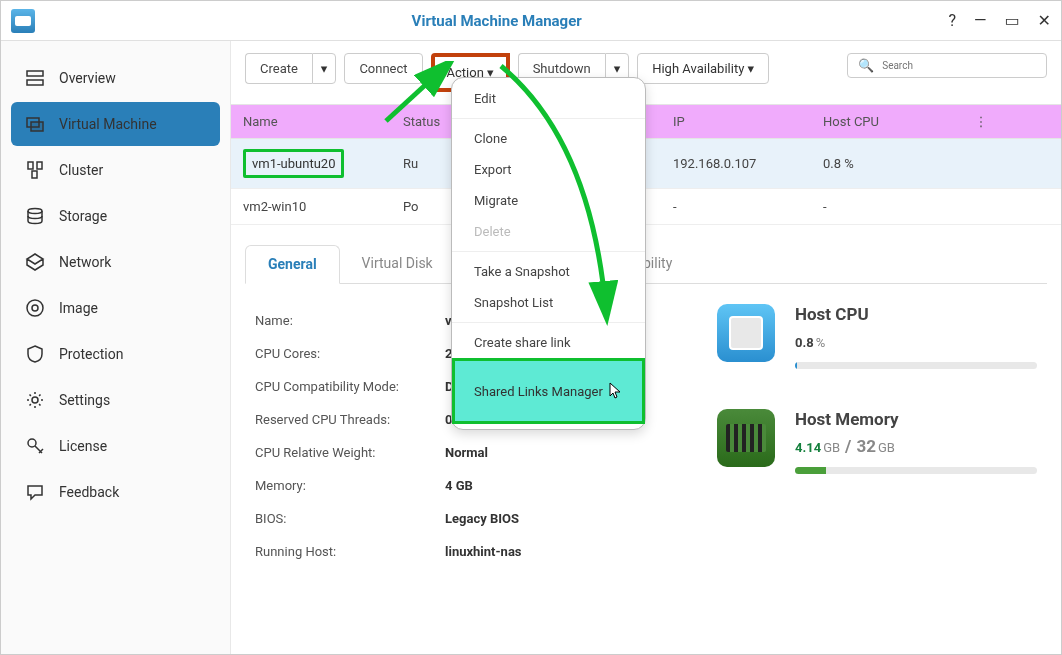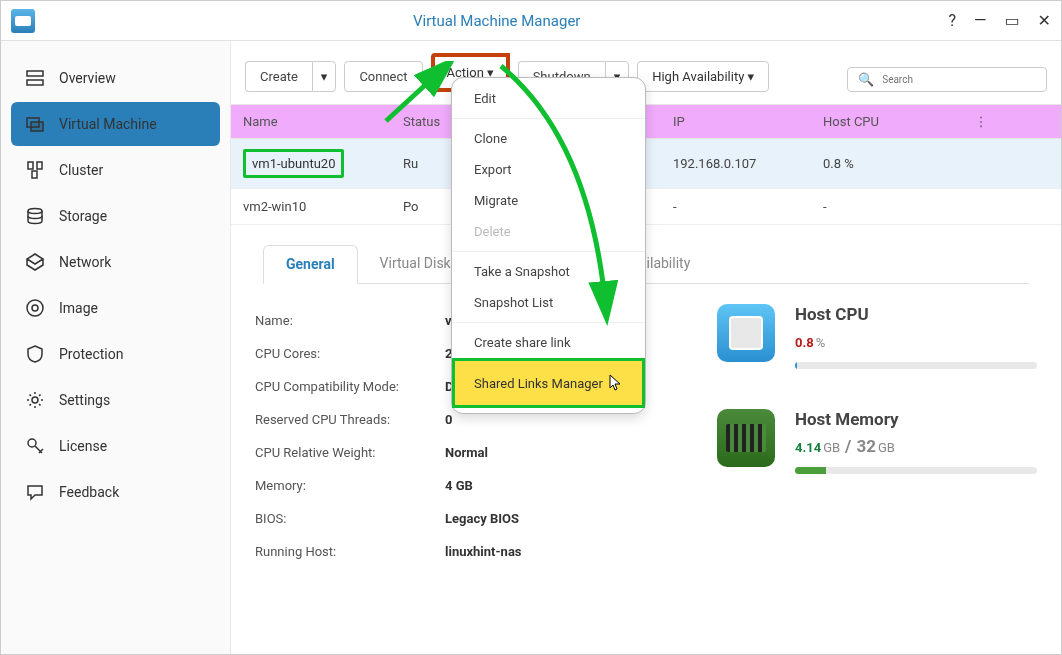--- a/index.html
+++ b/index.html
@@ -1,32 +1,32 @@
 <!DOCTYPE html>
 <html><head>
 <meta charset="utf-8">
 <style>
 *{box-sizing:border-box;margin:0;padding:0;font-family:-apple-system,BlinkMacSystemFont,"Segoe UI",Roboto,Arial,sans-serif;font-size:13px;color:#333}
 body{background:#fff}
 .window{width:1062px;height:655px;border:1px solid #ccc;display:flex;flex-direction:column;position:relative;overflow:hidden}
 .titlebar{height:40px;display:flex;align-items:center;padding:0 10px;border-bottom:1px solid #e0e0e0}
 .app-icon{width:24px;height:24px;background:linear-gradient(#5bb5e8,#2a7fb8);border-radius:3px;margin-right:10px;display:flex;align-items:center;justify-content:center;position:relative}
 .app-icon::before{content:"";width:16px;height:10px;background:#fff;border-radius:2px}
-.title{flex:1;text-align:center;font-weight:normal;color:#2a7fb8;font-size:15px}
+.title{flex:1;text-align:center;font-weight:bold;color:#2a7fb8;font-size:15px}
 .win-controls{display:flex;gap:18px;color:#999}
 .win-btn{cursor:pointer;font-size:16px}
 .body{flex:1;display:flex;overflow:hidden}
 .sidebar{width:230px;background:#fafafa;border-right:1px solid #e8e8e8;padding:15px 10px;display:flex;flex-direction:column;gap:2px}
 .nav-item{display:flex;align-items:center;gap:14px;padding:12px 14px;border-radius:6px;cursor:pointer;color:#555}
 .nav-item.active{background:#2a7fb8;color:#fff}
 .nav-item.active .nav-icon{color:#fff}
 .nav-icon{width:20px;height:20px;display:flex;align-items:center;justify-content:center;color:#888}
 .nav-label{font-size:14px}
 .content{flex:1;display:flex;flex-direction:column;overflow:hidden}
-.toolbar{display:flex;align-items:flex-end;gap:8px;padding:12px 14px}
+.toolbar{display:flex;align-items:flex-start;gap:8px;padding:12px 14px}
 .btn{border:1px solid #ccc;background:#fff;padding:7px 14px;border-radius:4px;cursor:pointer;font-size:13px;color:#444}
 .btn-split{display:flex}
 .btn-split .btn{border-radius:4px 0 0 4px;border-right:none}
 .btn-split .caret{border:1px solid #ccc;border-radius:0 4px 4px 0;padding:7px 8px;cursor:pointer;background:#fff}
 .btn.ring{border:4px solid #c2410c;padding:8px 12px}
 .btn.disabled{color:#bbb;cursor:default}
 .spacer{flex:1}
 .search{display:flex;align-items:center;border:1px solid #ccc;border-radius:4px;padding:4px 10px;gap:8px;width:200px}
 .search input{border:none;outline:none;flex:1;font-size:10px}
 .search-icon{color:#888}
@@ -35,42 +35,42 @@
 .thead{background:#f0abfc;border-bottom:1px solid #e5e5e5}
 .thead .cell{padding:9px 12px;color:#555;font-size:13px}
 .trow{border-bottom:1px solid #eee}
 .trow .cell{padding:10px 12px;color:#444}
 .trow.selected{background:#e8f2fa}
 .vm-name-ring{border:3px solid #0fbf2f;padding:4px 6px;border-radius:2px;display:inline-block}
 .status-running{color:#2ca02c}
 .dropdown{position:absolute;top:76px;left:450px;width:195px;background:#fff;border:1px solid #bbb;border-radius:12px;box-shadow:0 4px 12px rgba(0,0,0,.15);z-index:10;padding:5px 0}
 .dd-item{padding:8px 22px;color:#444;cursor:pointer;font-size:13px}
 .dd-item.disabled{color:#bbb}
-.dd-item.hover{background:#fde047;color:#fff;border:3px solid #0fbf2f;padding:13px 19px;display:flex;align-items:center;justify-content:space-between}
+.dd-item.hover{background:#5eead4;color:#fff;border:3px solid #0fbf2f;padding:21px 19px;display:flex;align-items:center;justify-content:space-between}
 .dd-sep{height:1px;background:#eee;margin:4px 0}
 .cursor{width:14px;height:18px;display:inline-block}
-.tabs{display:flex;border-bottom:1px solid #ddd;margin:20px 32px 0;gap:0}
+.tabs{display:flex;border-bottom:1px solid #ddd;margin:20px 14px 0;gap:0}
 .tab{padding:10px 22px;color:#888;cursor:pointer;border-bottom:2px solid transparent;font-size:14px}
 .tab.active{color:#2a7fb8;border:1px solid #ddd;border-bottom:1px solid #fff;border-radius:6px 6px 0 0;margin-bottom:-1px;font-weight:bold}
 .details{display:flex;padding:20px 24px;gap:56px}
 .specs{flex:1}
 .spec-row{display:flex;padding:9px 0}
 .spec-label{width:190px;color:#555}
 .spec-val{color:#333;font-weight:bold}
 .stats{width:320px;display:flex;flex-direction:column;gap:40px}
 .stat{display:flex;gap:20px;align-items:flex-start}
 .stat-icon{width:58px;height:58px;border-radius:10px}
 .stat-icon.cpu{background:linear-gradient(#5fc5f5,#2a8fd0);display:flex;align-items:center;justify-content:center}
 .stat-icon.cpu::after{content:"";width:30px;height:30px;background:#e8e8e8;border-radius:4px;border:2px solid #fff}
 .stat-icon.ram{background:linear-gradient(#4a8a3a,#2a6a1a);display:flex;align-items:center;justify-content:center;position:relative}
 .stat-icon.ram::after{content:"";width:40px;height:28px;background:repeating-linear-gradient(90deg,#222 0 4px,#4a8a3a 4px 8px);border-radius:2px}
 .stat-body{flex:1}
 .stat-title{font-size:17px;font-weight:bold;color:#444;margin-bottom:4px}
 .stat-val{font-size:20px;font-weight:bold}
-.stat-val .pri{color:#b91c1c}
+.stat-val .pri{color:#404040}
 .stat-val .pri.g{color:#15803d}
 .stat-val .unit{font-size:13px;color:#888;font-weight:normal;margin-left:2px}
 .stat-val .sec{color:#888;font-size:17px}
 .bar{height:7px;background:#e8e8e8;border-radius:4px;margin-top:10px;overflow:hidden}
 .bar-fill{height:100%;background:#2a8fd0}
 .bar-fill.g{background:#4a9f3a}
 svg.arrow{position:absolute;top:60px;left:380px;z-index:20;pointer-events:none}
 .more-col{text-align:center;color:#aaa}
 </style>
 </head>

